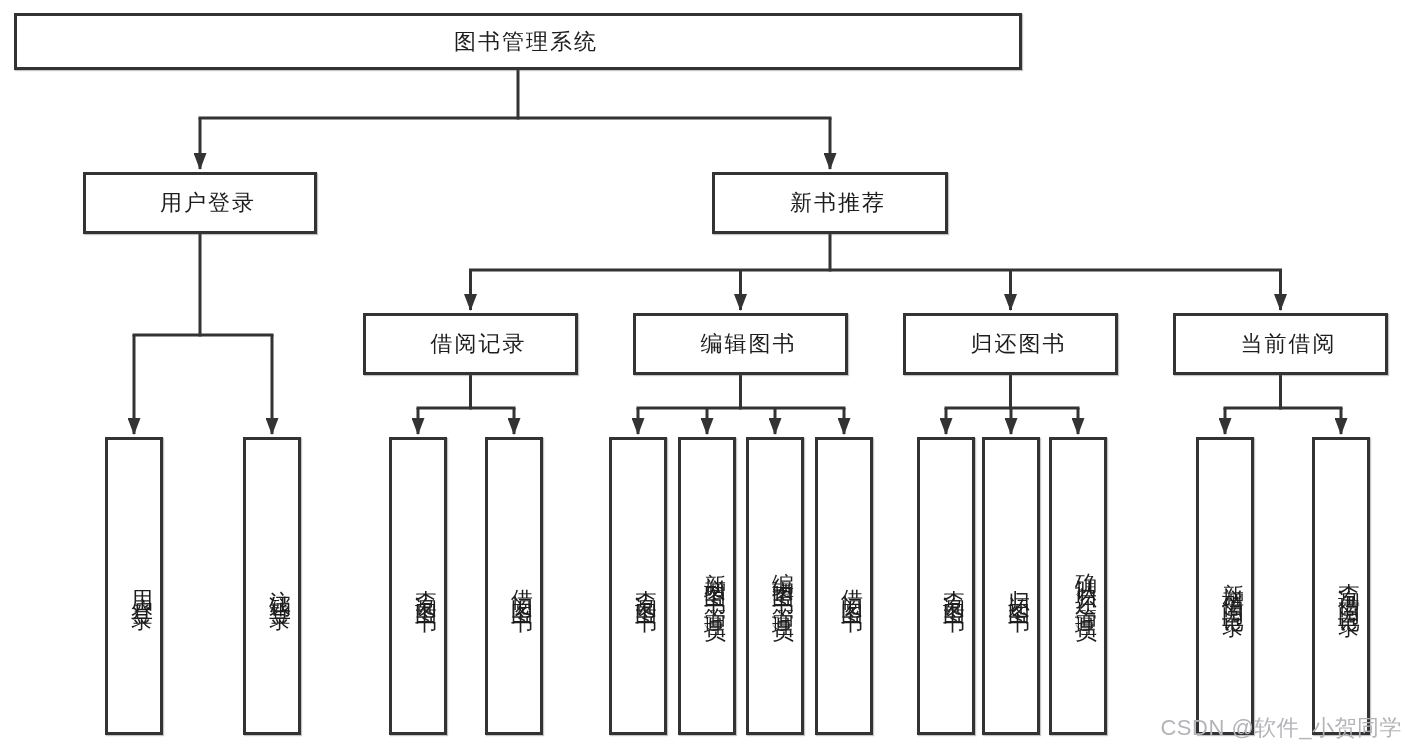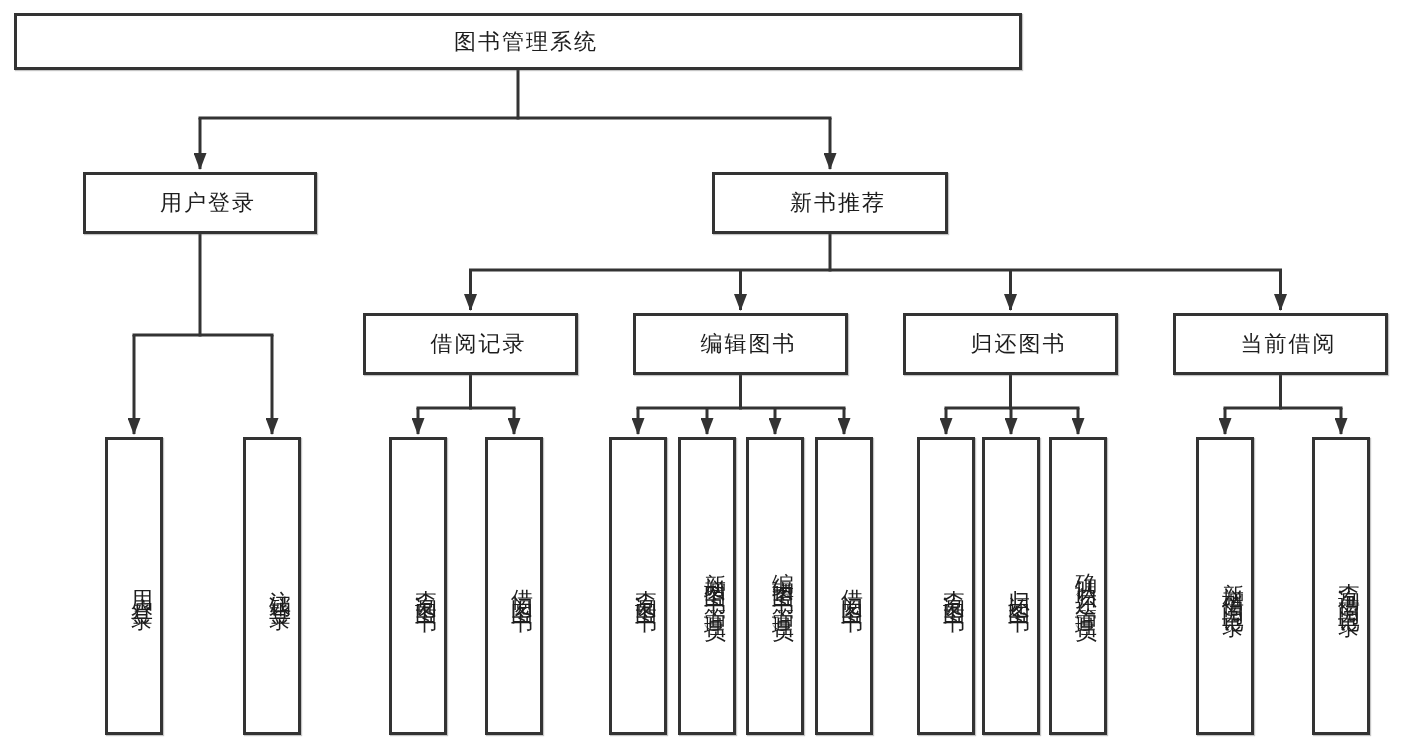--- a/index.html
+++ b/index.html
@@ -156,13 +156,14 @@
     <span>确认归还（管理员）</span>
   </div>
 
   <div class="node v" style="left:1196px;top:437px;width:58px;height:298px">
     <span>新增借阅记录</span>
   </div>
   <div class="node v" style="left:1312px;top:437px;width:58px;height:298px">
     <span>查询借阅记录</span>
   </div>
 
+  <div class="watermark">CSDN @软件_小贺同学</div>
 </div>
 
 </body></html>

